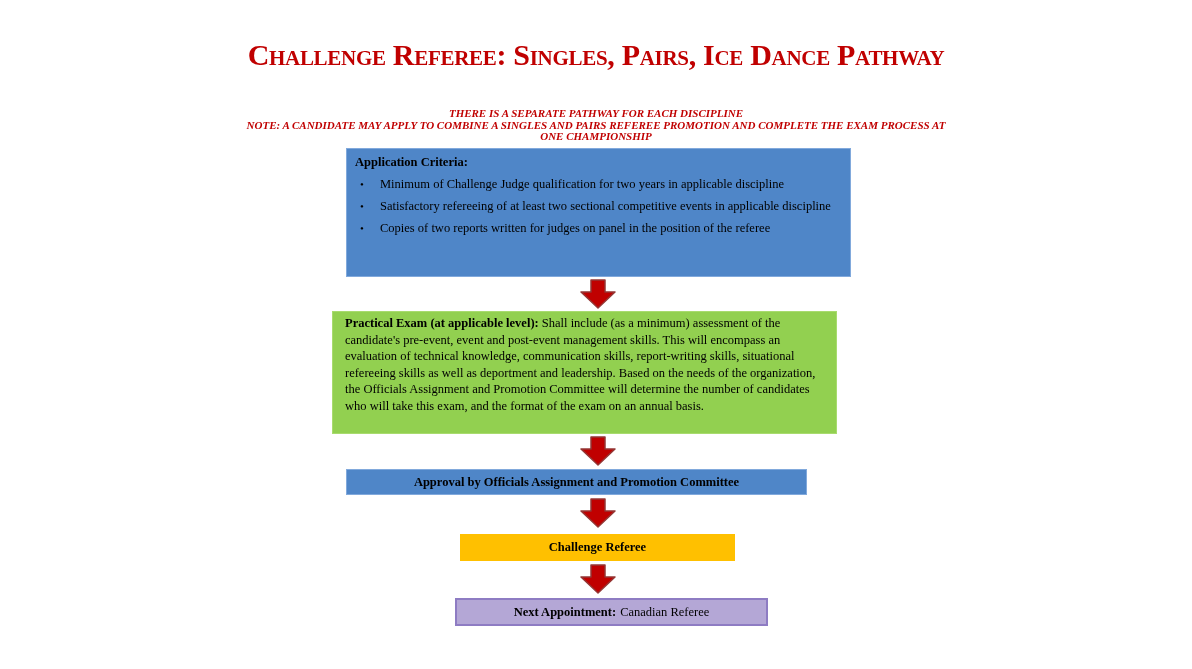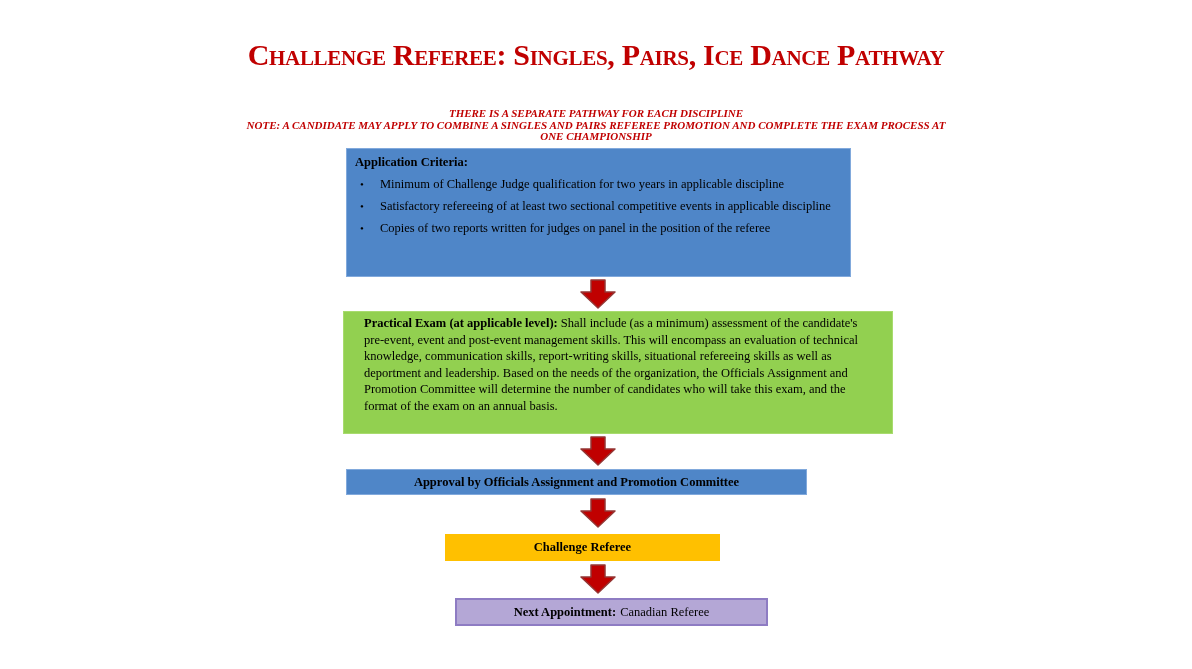--- a/index.html
+++ b/index.html
@@ -27,35 +27,35 @@
   .app-box{
     left:346px;top:133px;width:505px;height:129px;
     background:var(--blue-fill,#4F86C8);border:1px solid var(--blue-border,#81A9DC);
     padding:5px 10px 15px 8px;font-size:12.5px;line-height:17px;
   }
   .box-heading{font-weight:bold;}
   .bullet-row{display:flex;margin-top:5px;}
   .bullet-glyph{flex:none;width:20px;padding-left:5px;font-size:11px;}
   .bullet-text{flex:1;}
   .exam-box{
-    left:343px;top:296px;width:550px;height:123px;
+    left:332px;top:296px;width:505px;height:123px;
     background:var(--green-fill,#92D050);border:1px solid var(--green-border,#A8DB6E);
-    padding:3px 20px;font-size:12.5px;line-height:16.5px;
+    padding:3px 12px;font-size:12.5px;line-height:16.5px;
   }
   .bold{font-weight:bold;}
   .bar{
     display:flex;align-items:center;justify-content:center;
     font-size:12.5px;font-weight:bold;text-align:center;white-space:pre-wrap;
   }
   .approval-bar{
     left:346px;top:454px;width:461px;height:26px;
     background:var(--blue-fill,#4F86C8);border:1px solid var(--blue-border,#81A9DC);
   }
   .orange-bar{
-    left:445px;top:519px;width:275px;height:27px;
+    left:460px;top:519px;width:275px;height:27px;
     background:var(--orange-fill,#FFC000);
   }
   .purple-bar{
     left:455px;top:583px;width:313px;height:28px;
     background:var(--purple-fill,#B4A7D6);border:2px solid var(--purple-border,#8E7CC3);
   }
   .purple-bar .lead{margin-right:4px;}
   .purple-bar .body{font-weight:normal;}
   .arrow{position:absolute;left:579px;width:38px;height:30px;}
   .arrow polygon{

